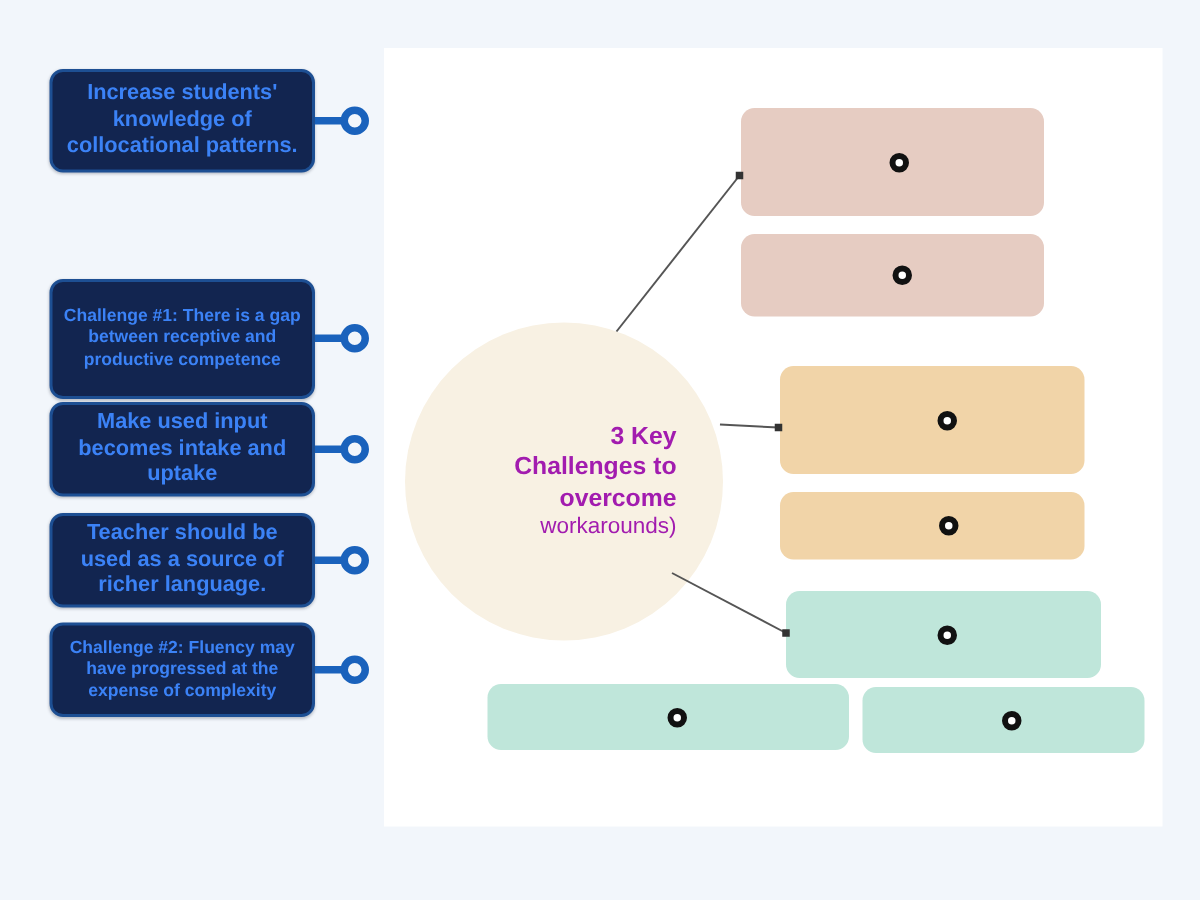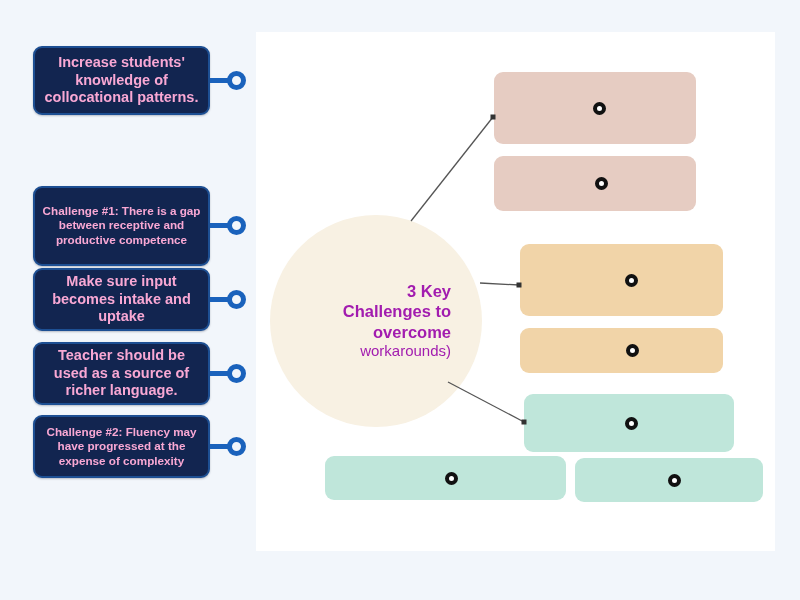--- a/index.html
+++ b/index.html
@@ -38,21 +38,21 @@
     display: flex;
     align-items: center;
   }
 
   .label-card {
     box-sizing: border-box;
     width: 177px;
     background: #122550;
     border: 2px solid #1d4f93;
     border-radius: 9px;
-    color: #f9a8d4;
+    color: #3b82f6;
     text-align: center;
     font-weight: bold;
     line-height: 1.22;
     display: flex;
     align-items: center;
     justify-content: center;
     padding: 6px 7px;
     cursor: grab;
     user-select: none;
     box-shadow: 0 1px 2px rgba(10, 20, 45, 0.25);
@@ -174,21 +174,21 @@
         <div class="label-card fs12" style="height: 80px; background: rgb(18, 37, 80); border-color: rgb(29, 79, 147);">
           <span class="txt"><b>Challenge #1:</b><span> There is a gap between receptive and productive competence</span></span>
         </div>
         <div class="connector">
           <div class="conn-stem" style="background: rgb(26, 98, 188);"></div>
           <div class="conn-ring" style="border-color: rgb(26, 98, 188); background: rgb(242, 246, 251);"></div>
         </div>
       </div>
       <div class="label-item" style="left: 33px; top: 268px; height: 63px;">
         <div class="label-card fs14" style="height: 63px; background: rgb(18, 37, 80); border-color: rgb(29, 79, 147);">
-          <span class="txt">Make sure input becomes intake and uptake</span>
+          <span class="txt">Make used input becomes intake and uptake</span>
         </div>
         <div class="connector">
           <div class="conn-stem" style="background: rgb(26, 98, 188);"></div>
           <div class="conn-ring" style="border-color: rgb(26, 98, 188); background: rgb(242, 246, 251);"></div>
         </div>
       </div>
       <div class="label-item" style="left: 33px; top: 342px; height: 63px;">
         <div class="label-card fs14" style="height: 63px; background: rgb(18, 37, 80); border-color: rgb(29, 79, 147);">
           <span class="txt">Teacher should be used as a source of richer language.</span>
         </div>

